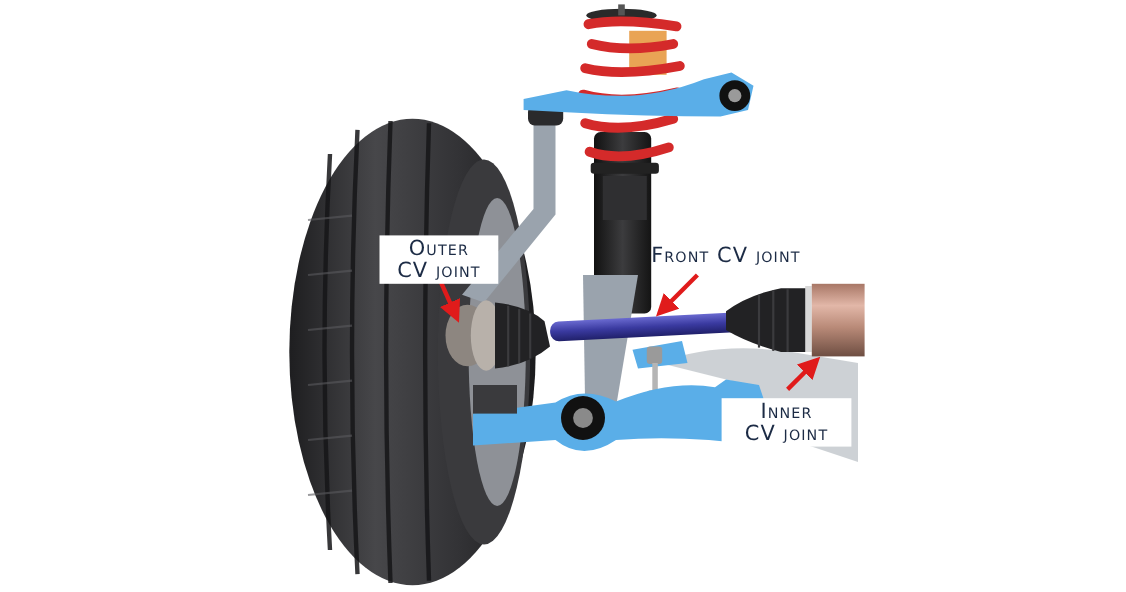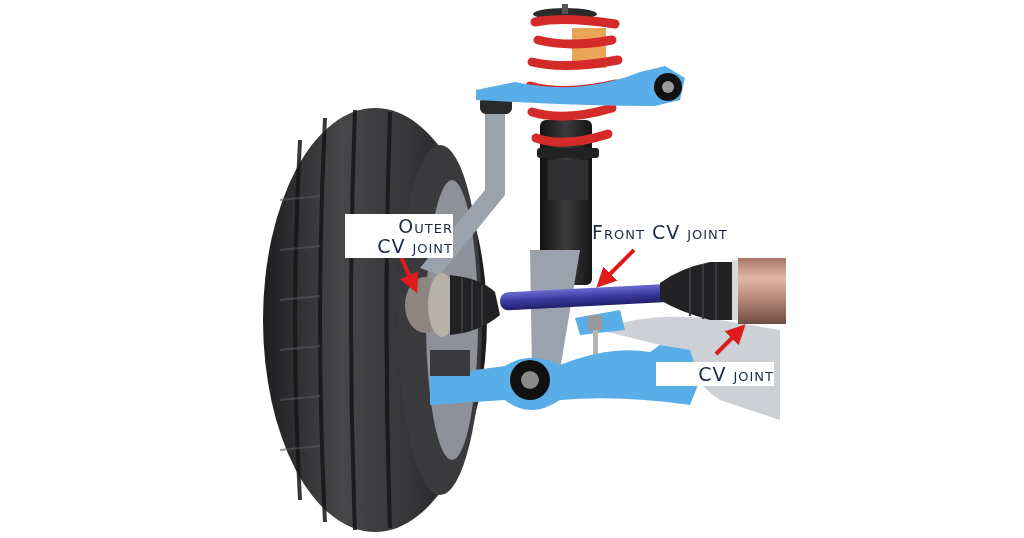--- a/index.html
+++ b/index.html
@@ -5,21 +5,21 @@
   html, body { margin: 0; padding: 0; background: #ffffff; }
   body { width: 1024px; height: 538px; overflow: hidden; position: relative; font-family: "DejaVu Sans", sans-serif; }
   #stage { position: absolute; left: 0; top: 0; width: 1024px; height: 538px; }
   .label {
     position: absolute;
     background: #ffffff;
     color: #1c2b45;
     font-family: "DejaVu Sans", sans-serif;
     font-variant: small-caps;
     letter-spacing: 1px;
-    text-align: right;
+    text-align: center;
     line-height: 20px;
     font-size: 19px;
     font-weight: 500;
     white-space: nowrap;
   }
   .label span { display: block; }
   #label-outer { left: 345px; top: 214px; width: 108px; padding: 2px 0; }
   #label-front { left: 588px; top: 222px; padding: 0 4px; background: transparent; }
   #label-inner { left: 656px; top: 362px; width: 118px; padding: 2px 0; }
 </style>
@@ -151,14 +151,15 @@
 <div class="label" id="label-outer">
   <span>Outer</span>
   <span>CV joint</span>
 </div>
 
 <div class="label" id="label-front">
   <span>Front CV joint</span>
 </div>
 
 <div class="label" id="label-inner">
+  <span>Inner</span>
   <span>CV joint</span>
 </div>
 
 </body></html>

